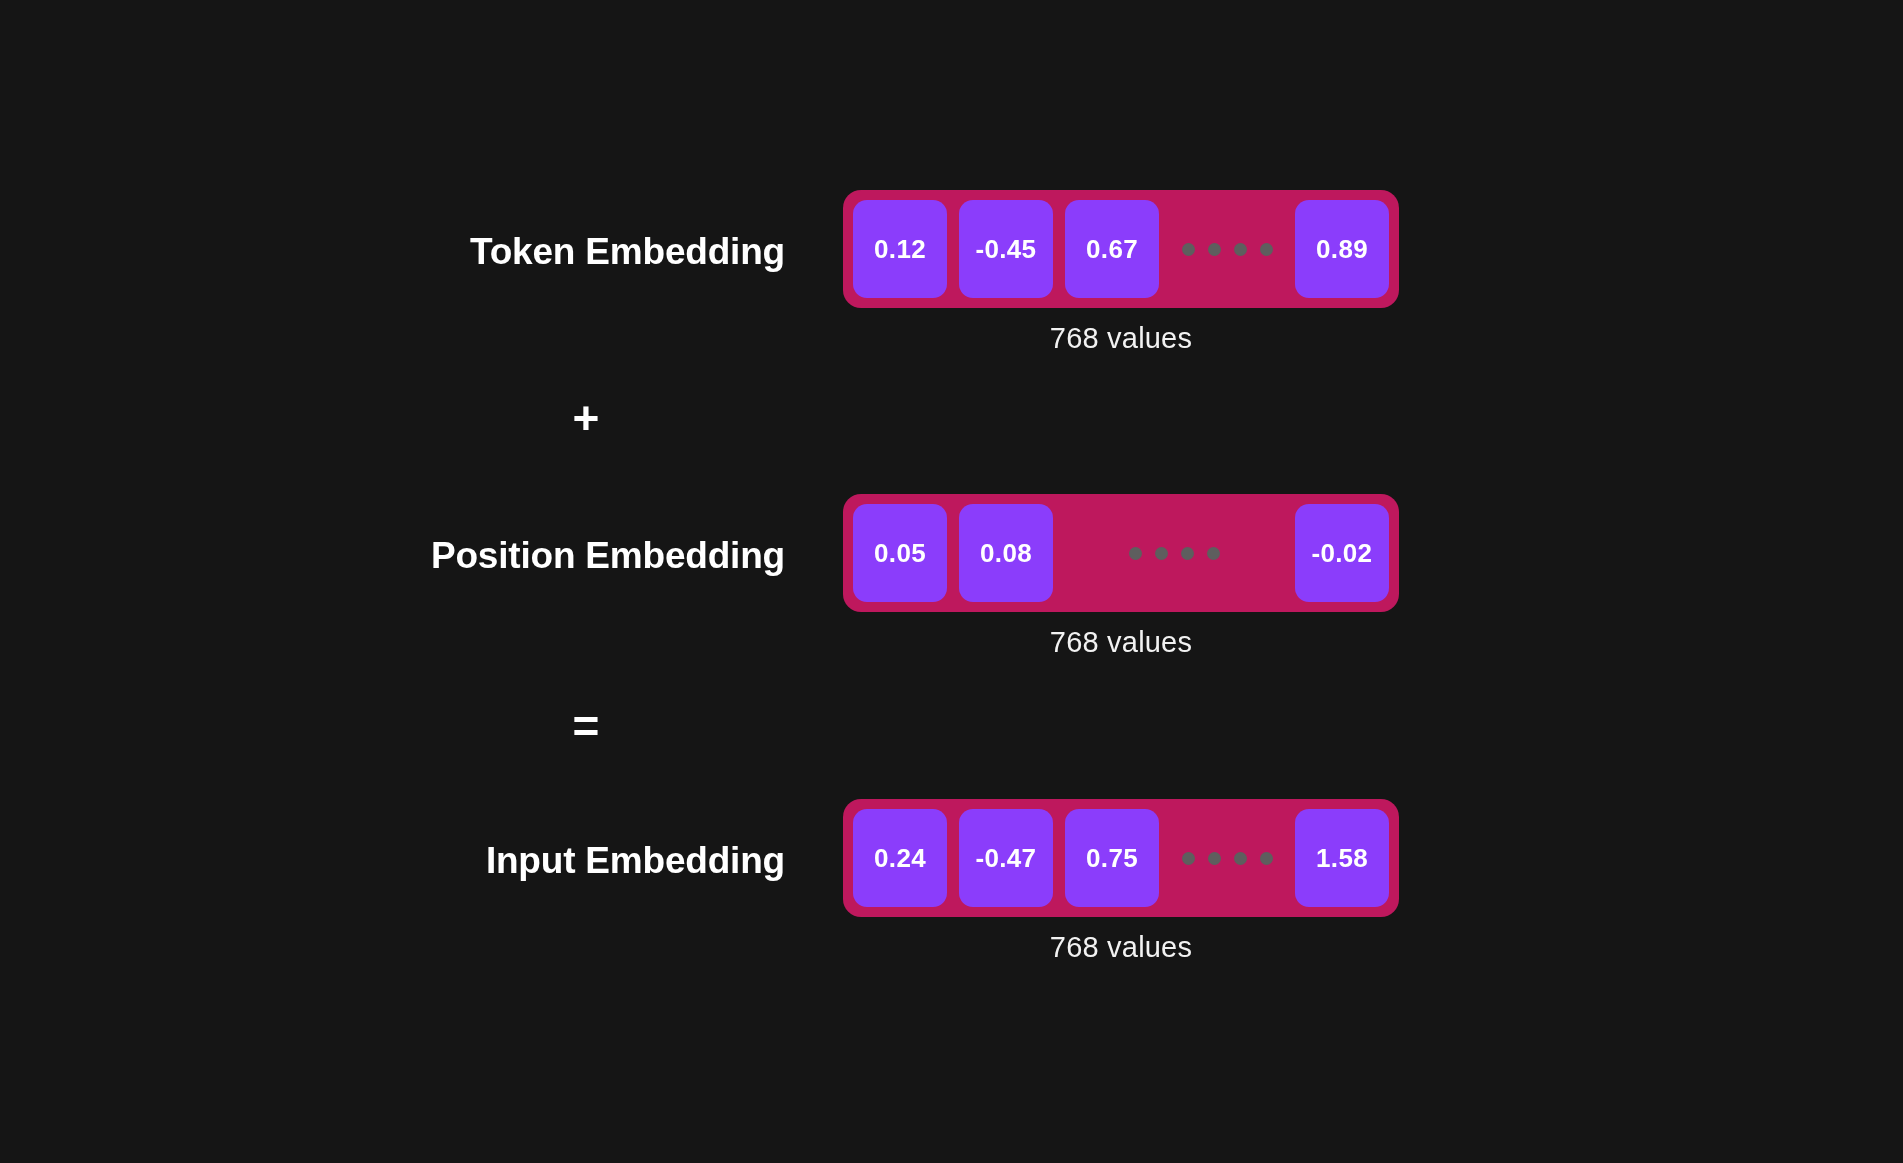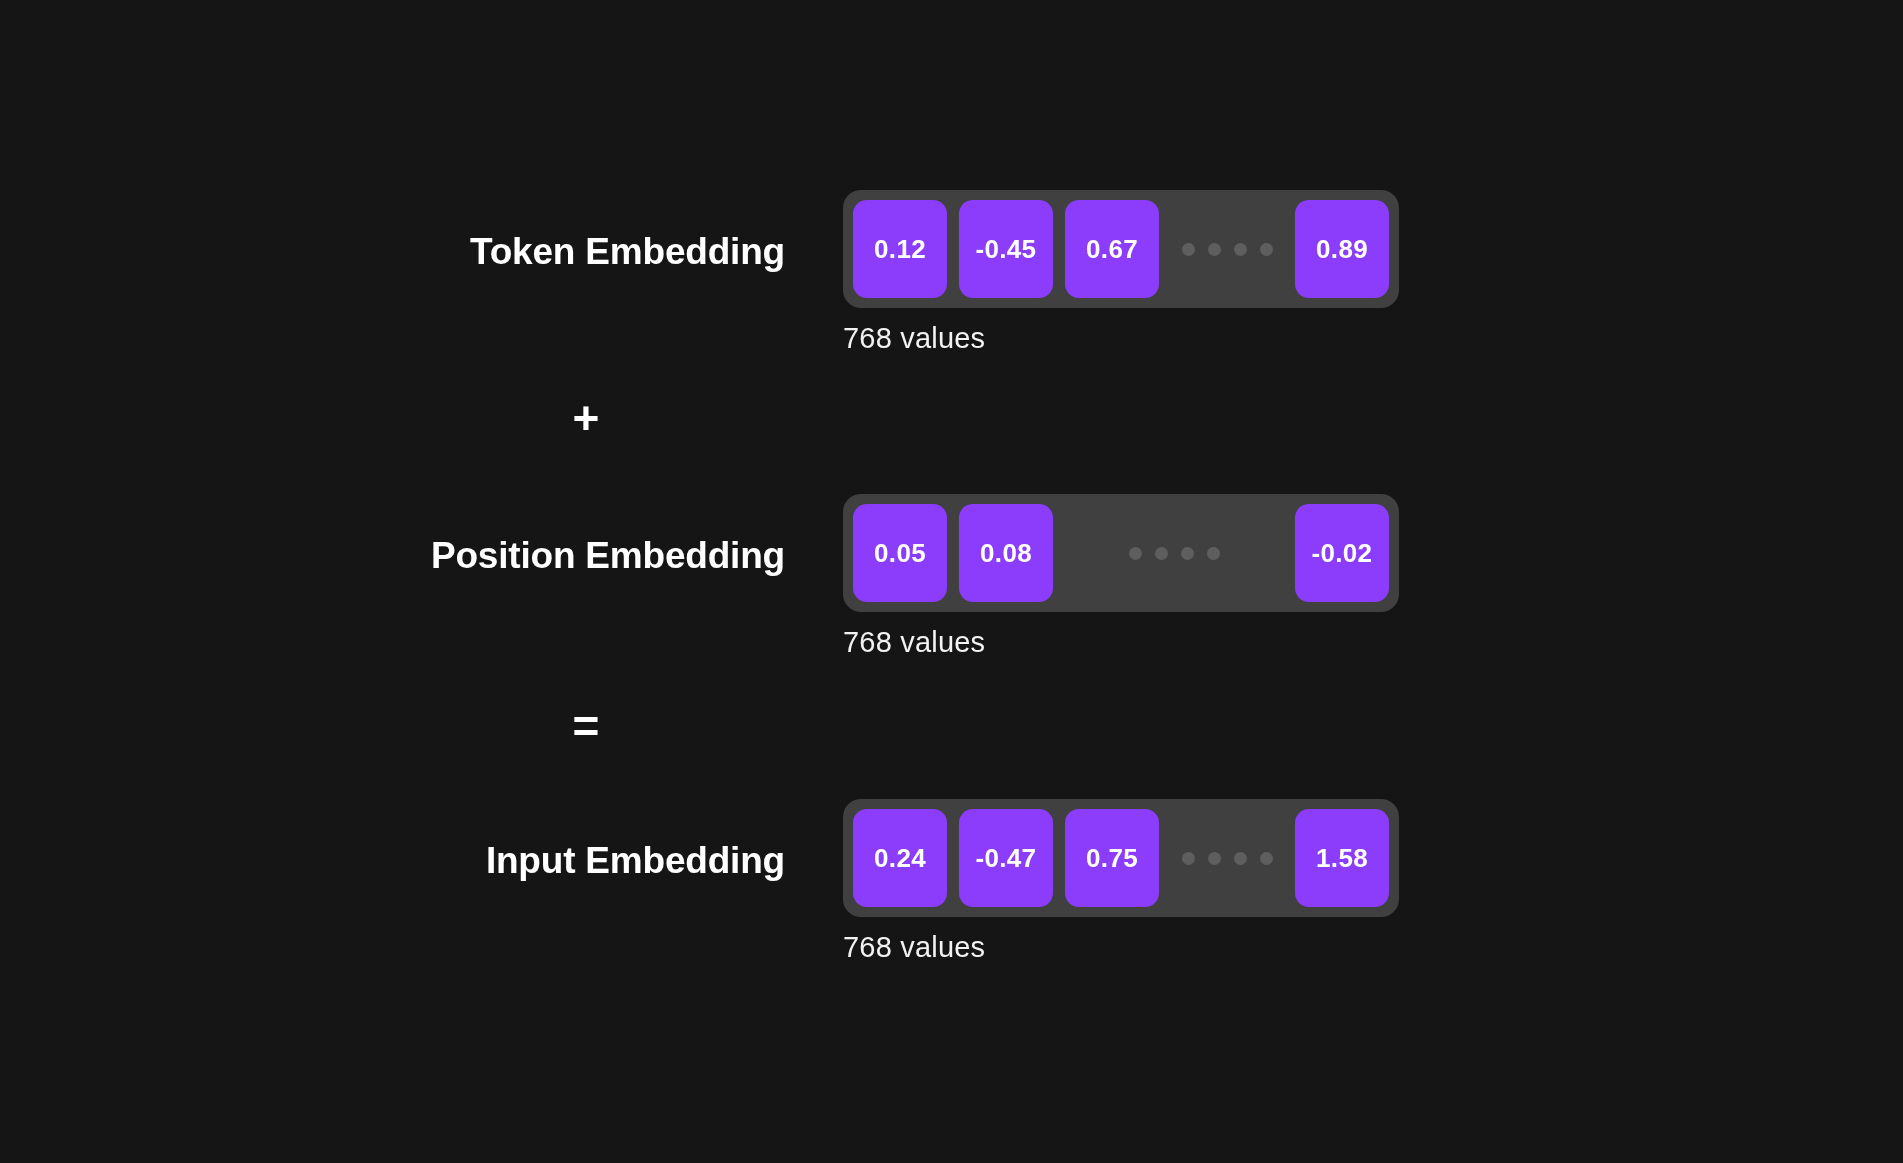--- a/index.html
+++ b/index.html
@@ -44,21 +44,21 @@
 
   
   .vector-wrap {
     position: absolute;
     left: 843px;
   }
 
   .vector {
     display: flex;
     align-items: center;
-    background: #404040;
+    background: #be185d;
     border-radius: 18px;
     padding: 10px;
     width: 556px;
     box-sizing: border-box;
     height: 118px;
   }
 
   .cell {
     width: 94px;
     height: 98px;
@@ -91,21 +91,21 @@
     border-radius: 50%;
     background: #5e5e5e;
   }
 
   .cell.last {
     margin-right: 0;
   }
 
   .caption {
     margin-top: 14px;
-    text-align: left;
+    text-align: center;
     color: #f2f2f2;
     font-size: 29px;
     font-weight: normal;
     letter-spacing: 0.2px;
   }
 
   
   .operator {
     position: absolute;
     color: #ffffff;

